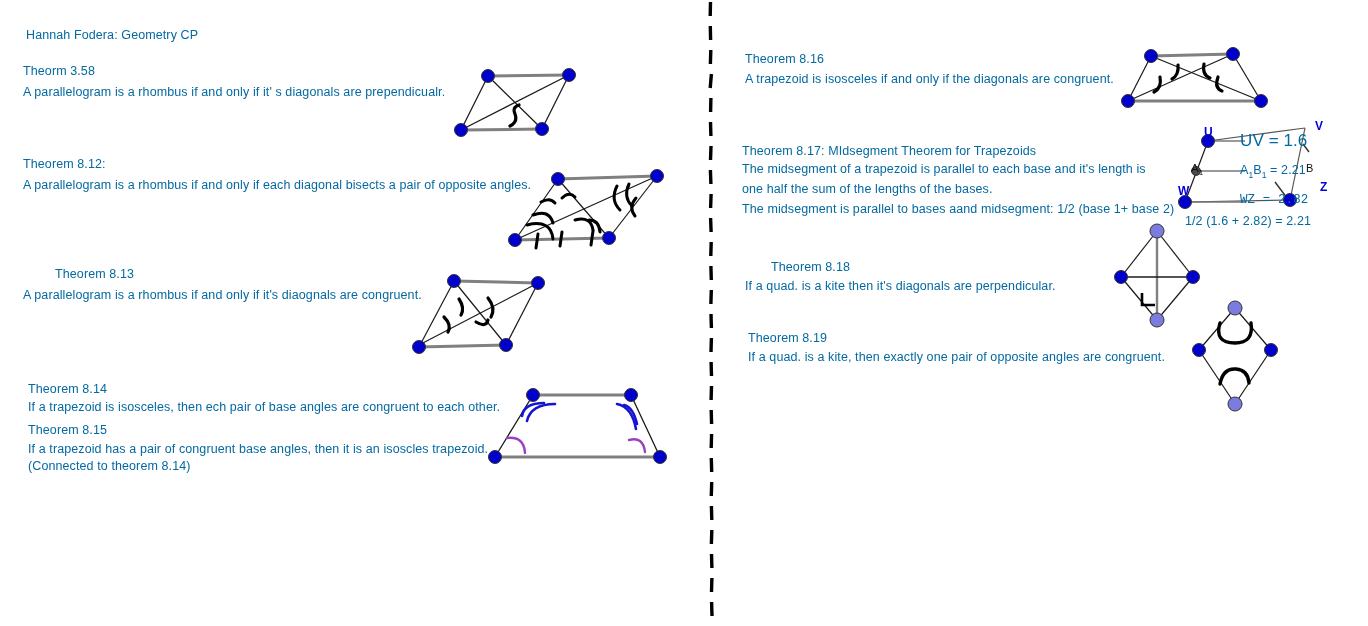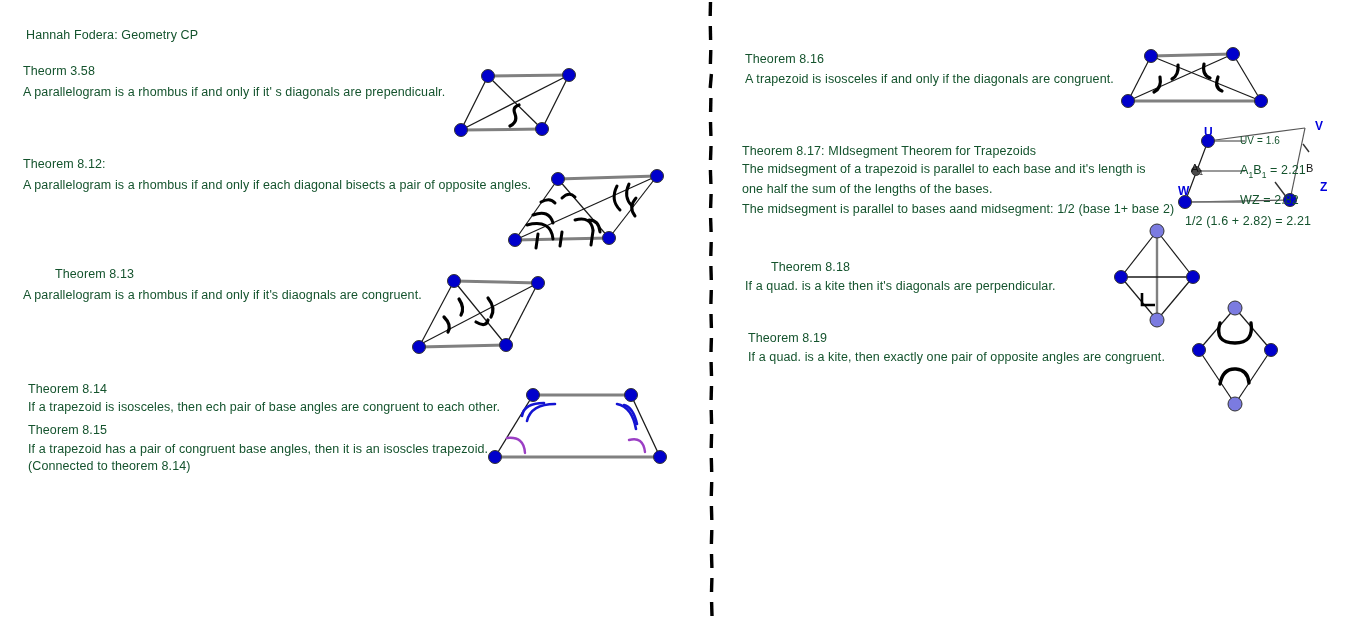--- a/index.html
+++ b/index.html
@@ -16,21 +16,21 @@
     width: 1368px;
     height: 626px;
     overflow: hidden;
     background: #ffffff;
   }
   .txt {
     position: absolute;
     font-size: 12.5px;
     line-height: 19px;
     white-space: pre;
-    color: #14532d;
+    color: #0369a1;
     letter-spacing: 0.1px;
   }
   .fig {
     position: absolute;
   }
   .divider {
     position: absolute;
     left: 704px;
     top: 0px;
     width: 22px;
@@ -259,25 +259,25 @@
     </svg>
   </div>
 
   <div class="txt" style="left:1204px; top:123px; color:#0000dd; font-weight:bold; font-size:12px;">U</div>
   <div class="txt" style="left:1315px; top:117px; color:#0000dd; font-weight:bold; font-size:12px;">V</div>
   <div class="txt" style="left:1178px; top:182px; color:#0000dd; font-weight:bold; font-size:12px;">W</div>
   <div class="txt" style="left:1320px; top:178px; color:#0000dd; font-weight:bold; font-size:12px;">Z</div>
   <div class="txt" style="left:1191px; top:159px; font-size:11.5px; color:#111111;"><span>A</span><sub style="font-size:8px;">1</sub></div>
   <div class="txt" style="left:1306px; top:159px; font-size:11px; color:#111111;"><span>B</span></div>
 
-  <div class="txt" style="left:1240px; top:131px; font-size:10px;">UV = 1.6</div>
+  <div class="txt" style="left:1240px; top:131px; font-size:17px;">UV = 1.6</div>
 
   <div class="txt" style="left:1240px; top:161px; font-size:12.5px;"><span>A</span><sub style="font-size:8.5px;">1</sub><span>B</span><sub style="font-size:8.5px;">1</sub><span> = 2.21</span></div>
 
-  <div class="txt" style="left:1240px; top:191px; font-size:12.5px;">WZ = 2.82</div>
+  <div class="txt" style="left:1240px; top:191px; font-size:12.5px;font-family:Liberation Mono, monospace;">WZ = 2.82</div>
 
   <div class="txt" style="left:1185px; top:212px; font-size:12.5px;">1/2 (1.6 + 2.82) = 2.21</div>
 
   <div class="txt" style="left:745px; top:258px;margin-left:26px;">Theorem 8.18</div>
   <div class="txt" style="left:745px; top:277px;">If a quad. is a kite then it's diagonals are perpendicular.</div>
 
   <div class="fig" style="left:1110px; top:222px;">
     <svg width="100" height="108" viewBox="0 0 100 108">
 
       <line x1="47" y1="9" x2="11" y2="55" stroke="#1a1a1a" stroke-width="1.2"></line>

